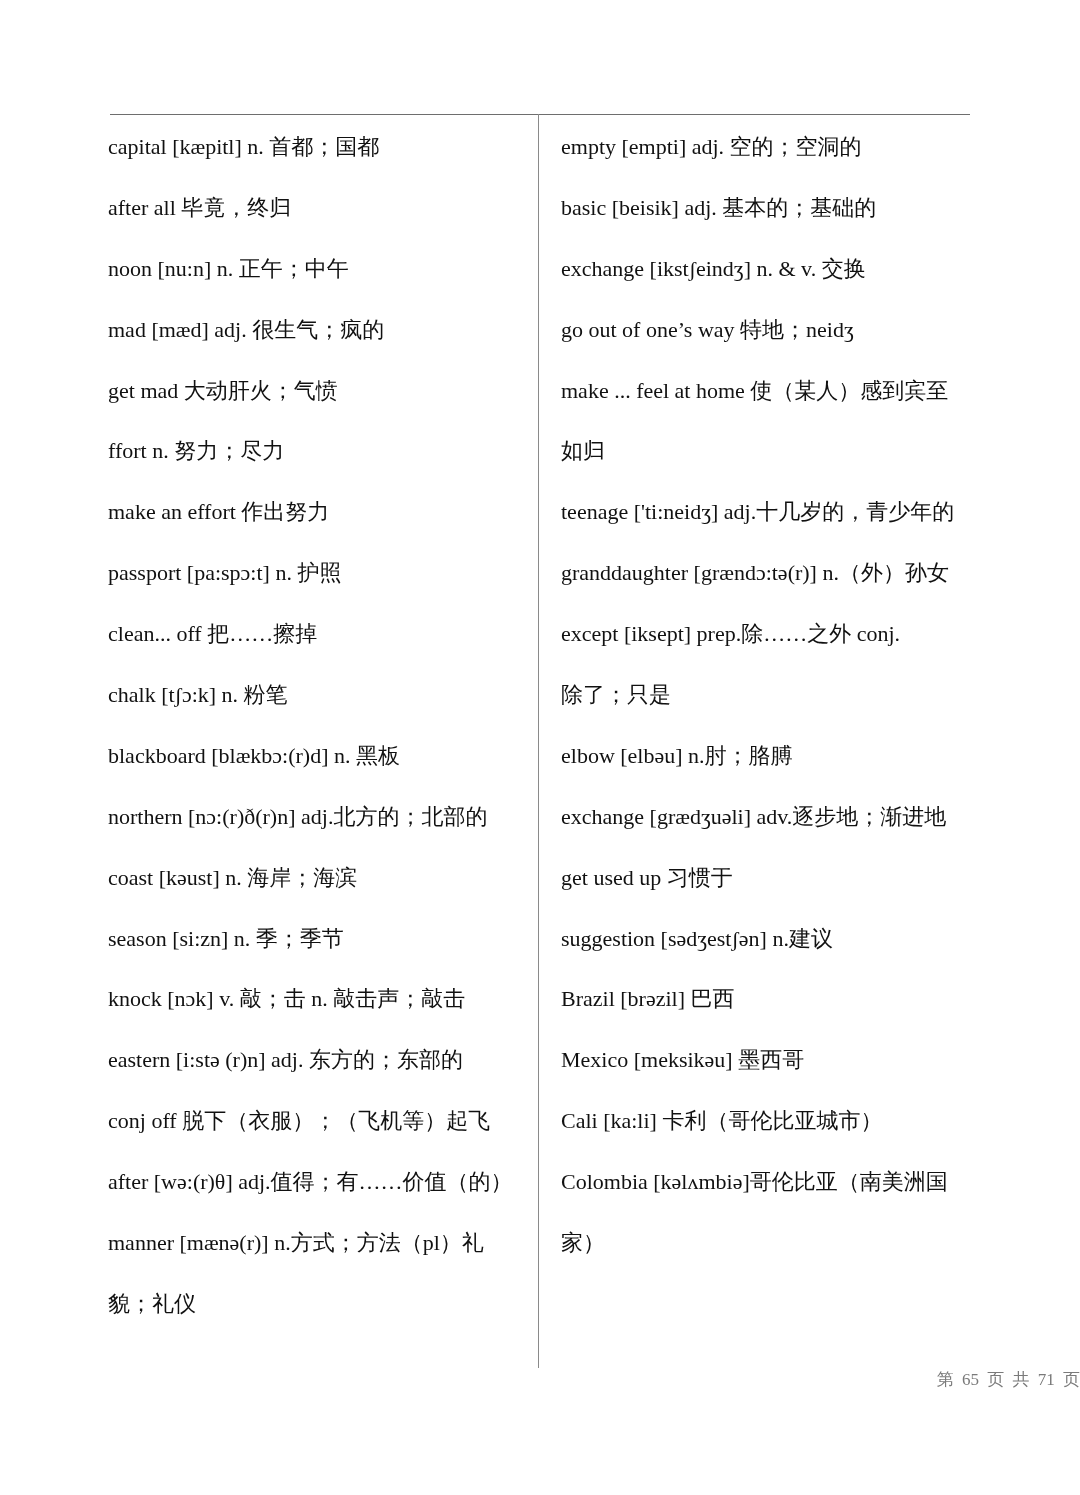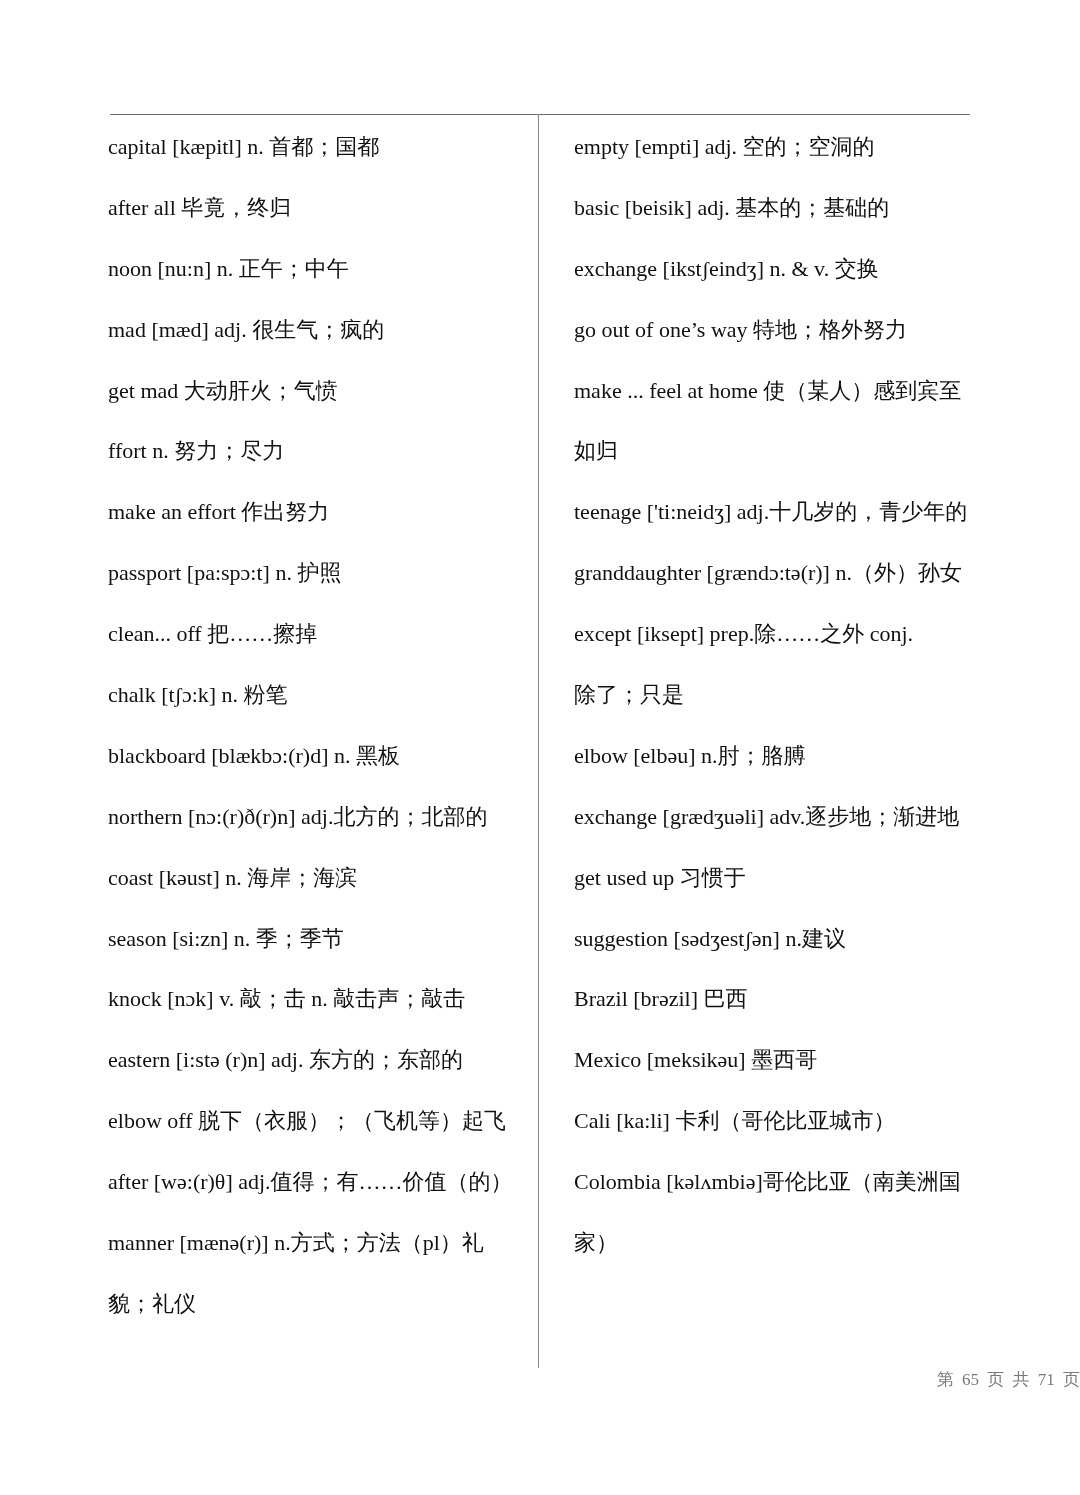--- a/index.html
+++ b/index.html
@@ -32,21 +32,21 @@
       border-left: 1.5px solid #8a8a8a;
     }
     .column {
       position: absolute;
       top: 117px;
       margin: 0;
       padding: 0;
       list-style: none;
     }
     .col-left { left: 108px; width: 420px; }
-    .col-right { left: 561px; width: 412px; margin-left: 13px; }
+    .col-right { left: 561px; width: 412px; }
     .line {
       height: 60.9px;
       line-height: 60.9px;
       font-size: 22px;
       white-space: nowrap;
       letter-spacing: 0;
     }
     .footer {
       position: absolute;
       left: 0;
@@ -75,31 +75,31 @@
   <li class="line">make an effort    作出努力</li>
   <li class="line">passport [pa:spɔ:t]    n.  护照</li>
   <li class="line">clean... off    把……擦掉</li>
   <li class="line">chalk [tʃɔ:k]    n.  粉笔</li>
   <li class="line">blackboard [blækbɔ:(r)d]    n.  黑板</li>
   <li class="line">northern [nɔ:(r)ð(r)n] adj.北方的；北部的</li>
   <li class="line">coast [kəust]    n.  海岸；海滨</li>
   <li class="line">season [si:zn] n.  季；季节</li>
   <li class="line">knock [nɔk]    v.  敲；击  n.  敲击声；敲击</li>
   <li class="line">eastern [i:stə (r)n]    adj.  东方的；东部的</li>
-  <li class="line">elbow off 脱下（衣服）；（飞机等）起飞</li>
+  <li class="line">conj off 脱下（衣服）；（飞机等）起飞</li>
   <li class="line">after [wə:(r)θ] adj.值得；有……价值（的）</li>
   <li class="line">manner [mænə(r)] n.方式；方法（pl）礼</li>
   <li class="line">貌；礼仪</li>
 </ul>
 
 <ul class="column col-right">
   <li class="line">empty [empti]    adj.  空的；空洞的</li>
   <li class="line">basic [beisik]    adj.  基本的；基础的</li>
   <li class="line">exchange [ikstʃeindʒ]    n. &amp; v.  交换</li>
-  <li class="line">go out of one’s way    特地；格外努力</li>
+  <li class="line">go out of one’s way    特地；neidʒ</li>
   <li class="line">make ... feel at home  使（某人）感到宾至</li>
   <li class="line">如归</li>
   <li class="line">teenage ['ti:neidʒ] adj.十几岁的，青少年的</li>
   <li class="line">granddaughter [grændɔ:tə(r)] n.（外）孙女</li>
   <li class="line">except [iksept]    prep.除……之外    conj.</li>
   <li class="line">除了；只是</li>
   <li class="line">elbow [elbəu]    n.肘；胳膊</li>
   <li class="line">exchange [grædʒuəli] adv.逐步地；渐进地</li>
   <li class="line">get used up 习惯于</li>
   <li class="line">suggestion [sədʒestʃən]    n.建议</li>

